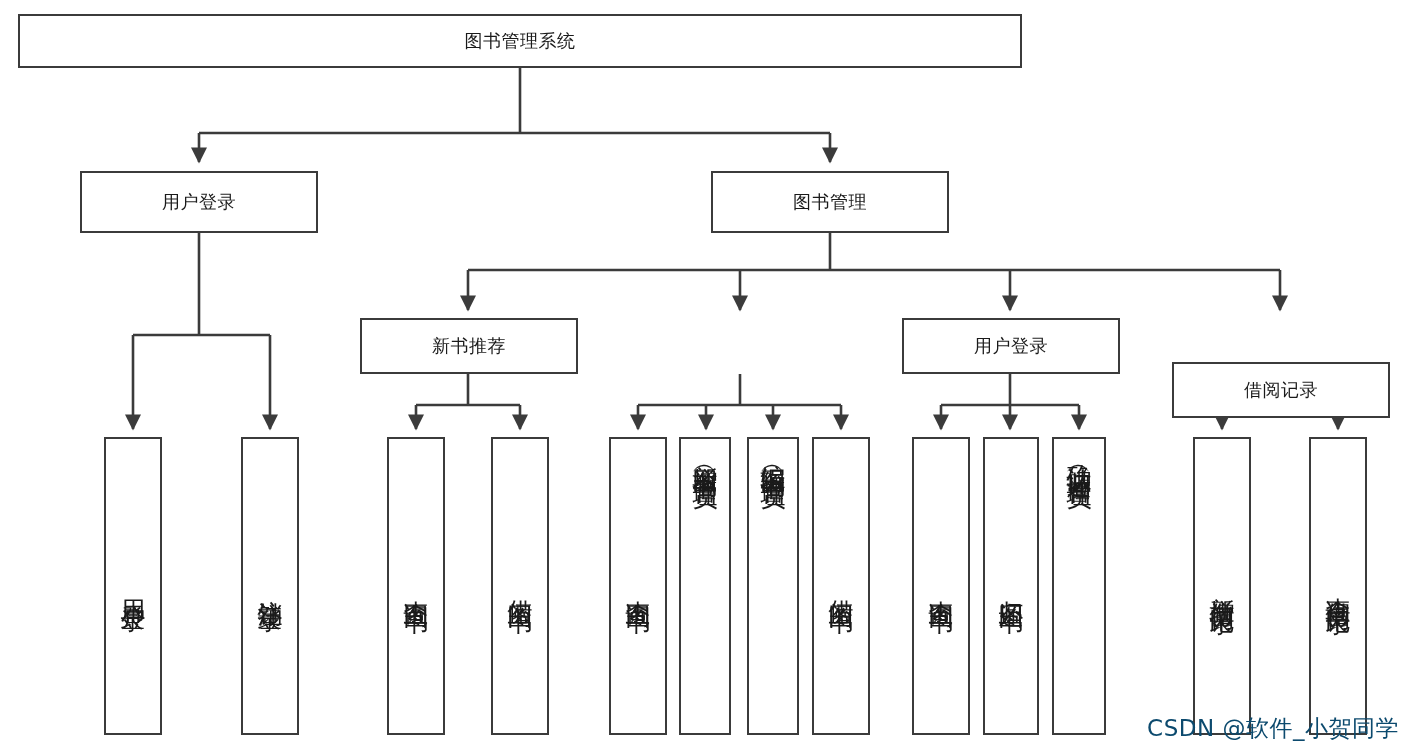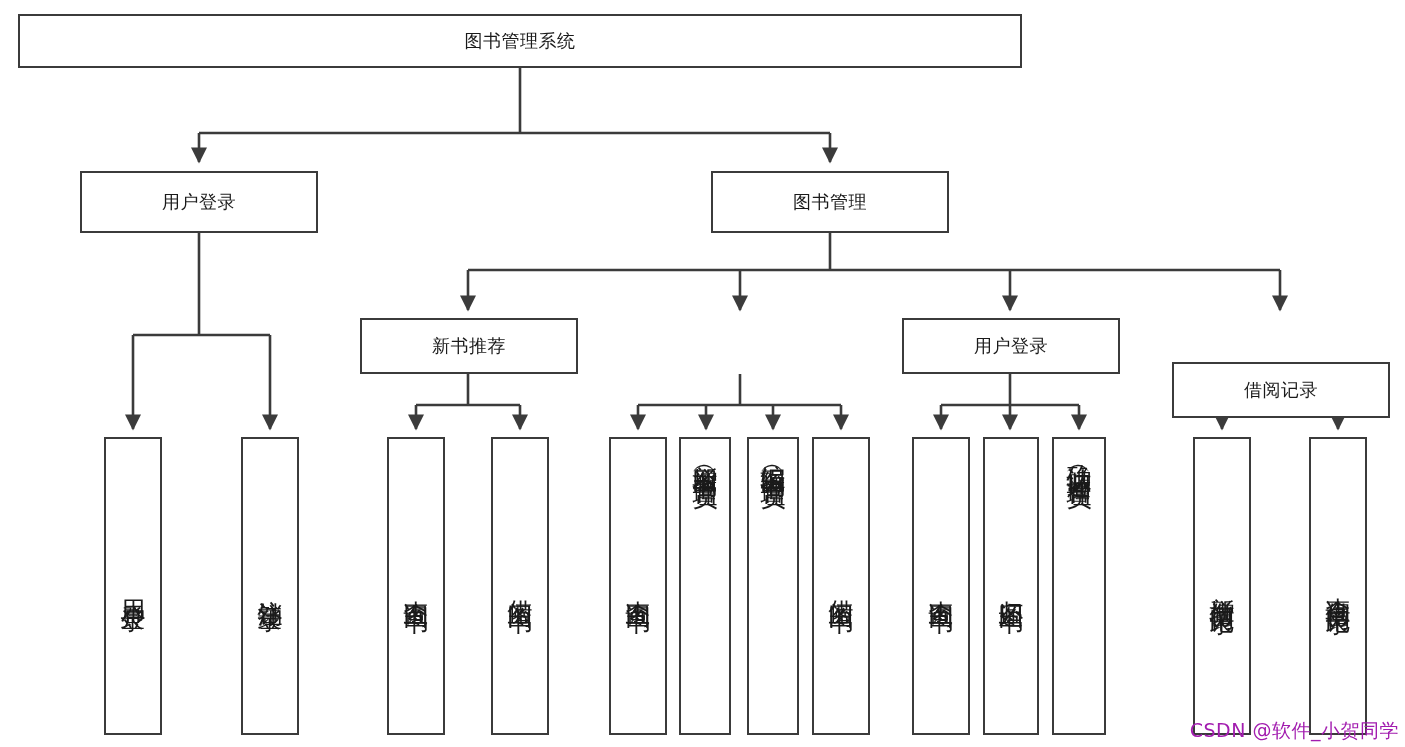--- a/index.html
+++ b/index.html
@@ -61,22 +61,22 @@
   }
   
   .v.mid {
     align-items: center;
     padding-top: 0;
   }
   .watermark {
     position: absolute;
     right: 6px;
     bottom: 3px;
-    font-size: 19px;
-    color: #a21caf;
+    font-size: 23px;
+    color: #0c4a6e;
     white-space: nowrap;
     letter-spacing: 0.5px;
   }
 </style>
 </head>
 <body>
 
 <div id="canvas">
 
   <svg id="edges" viewBox="0 0 1405 747" xmlns="http://www.w3.org/2000/svg">

